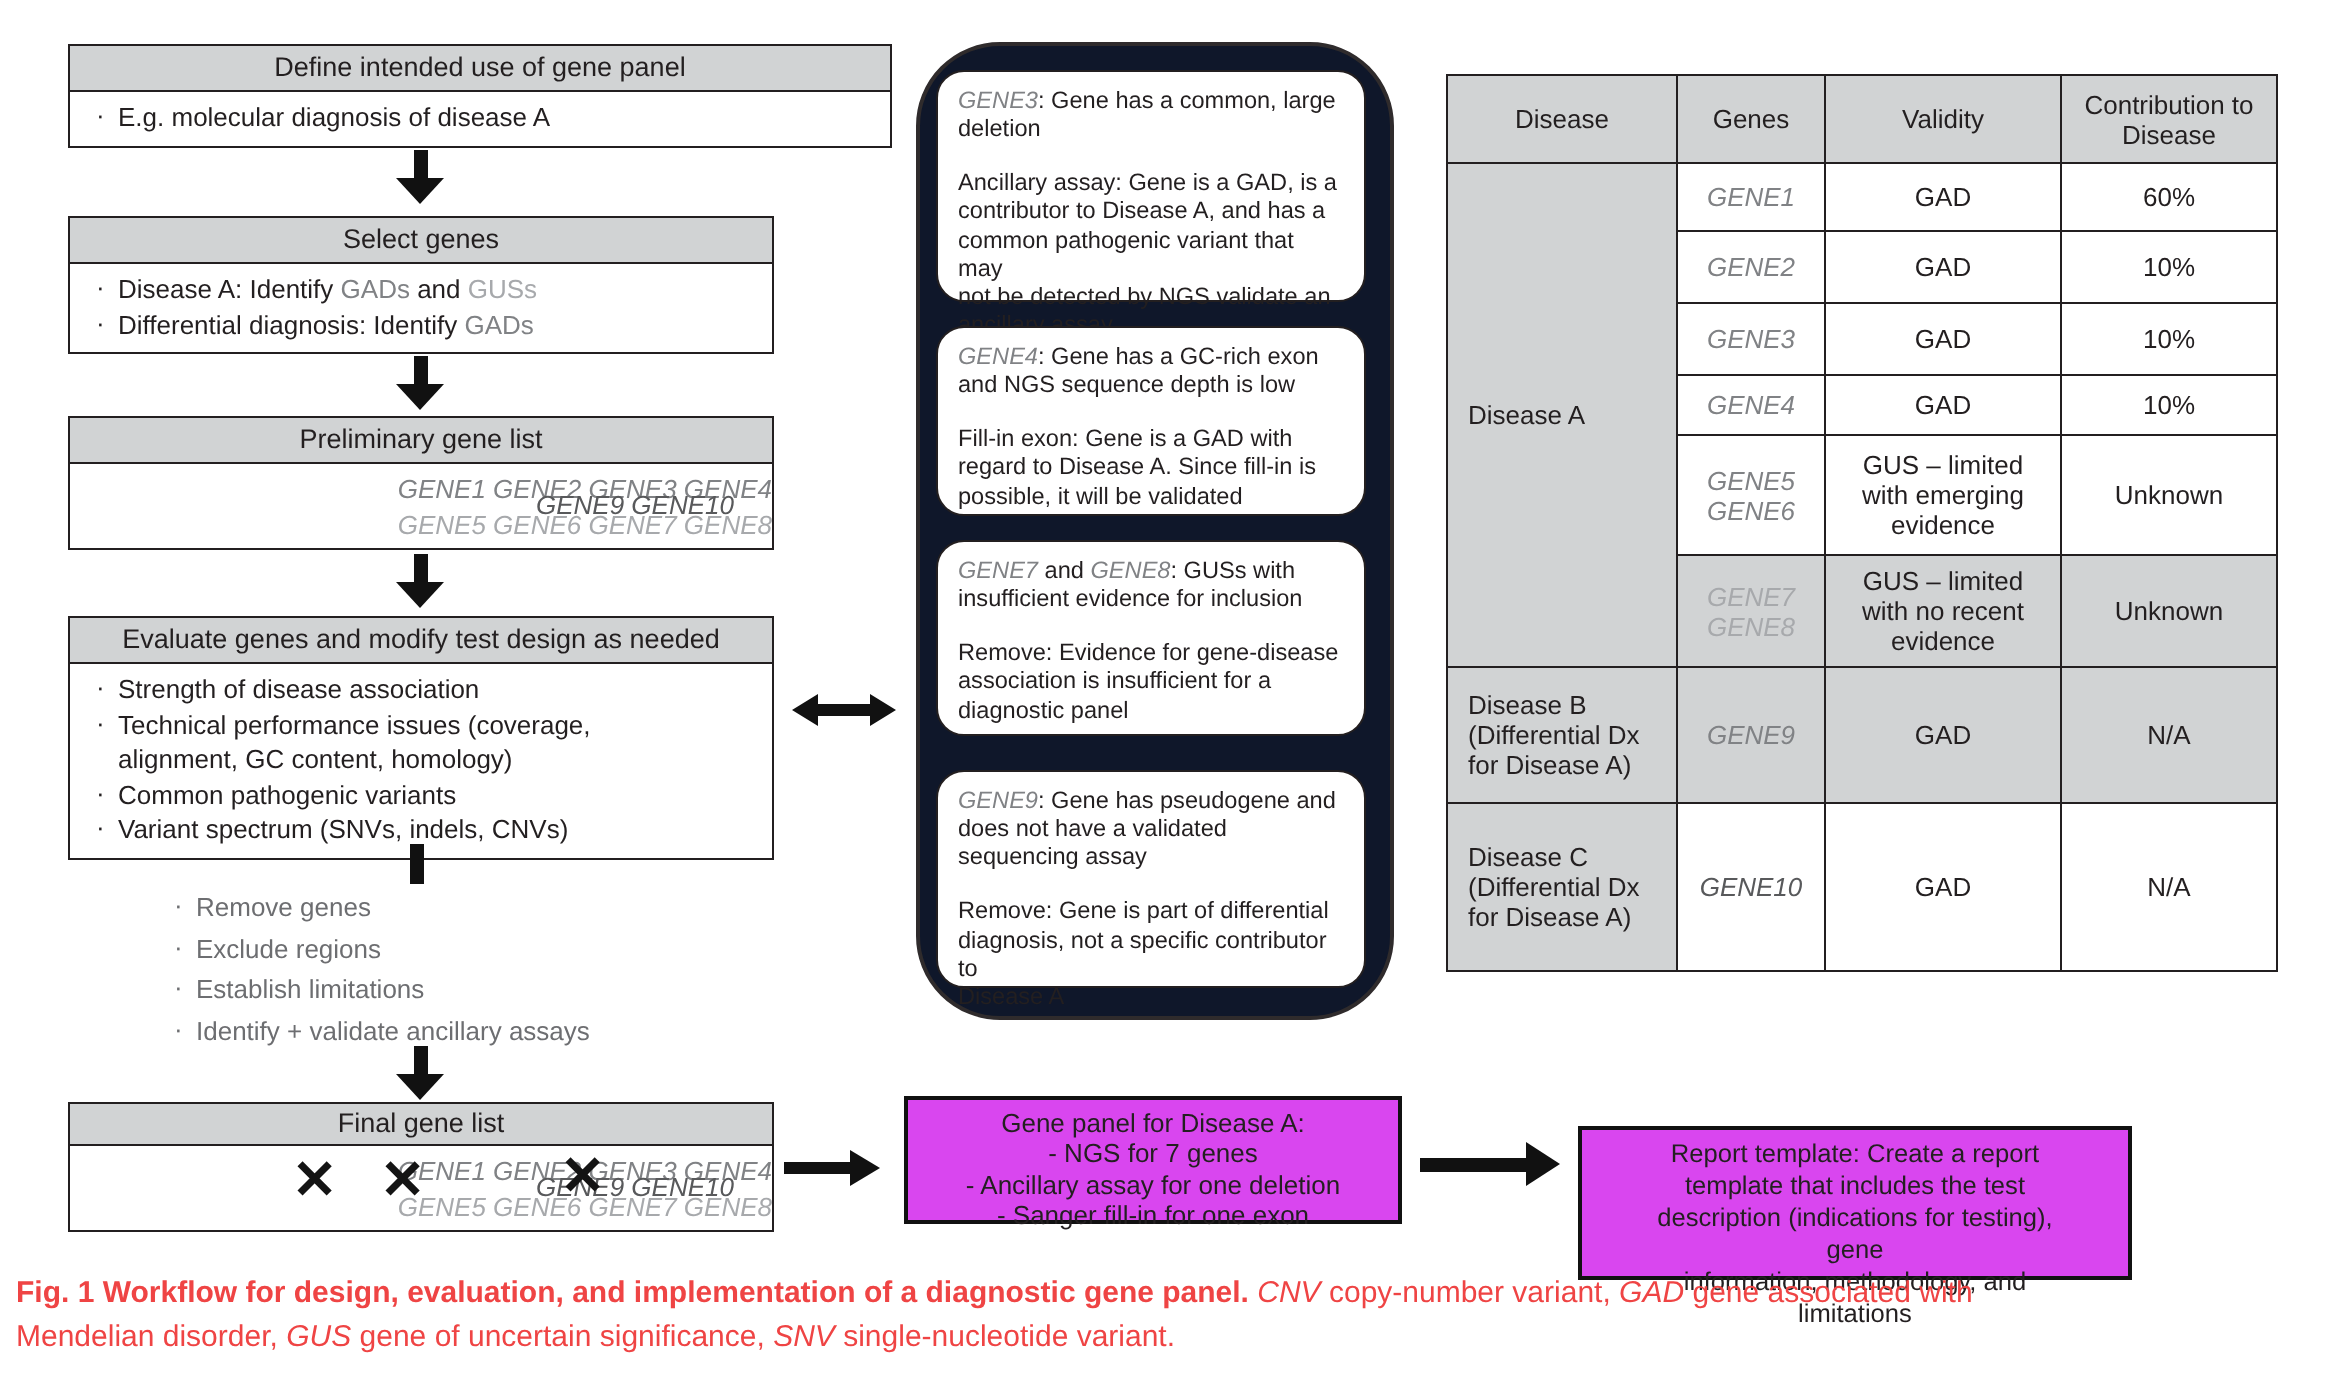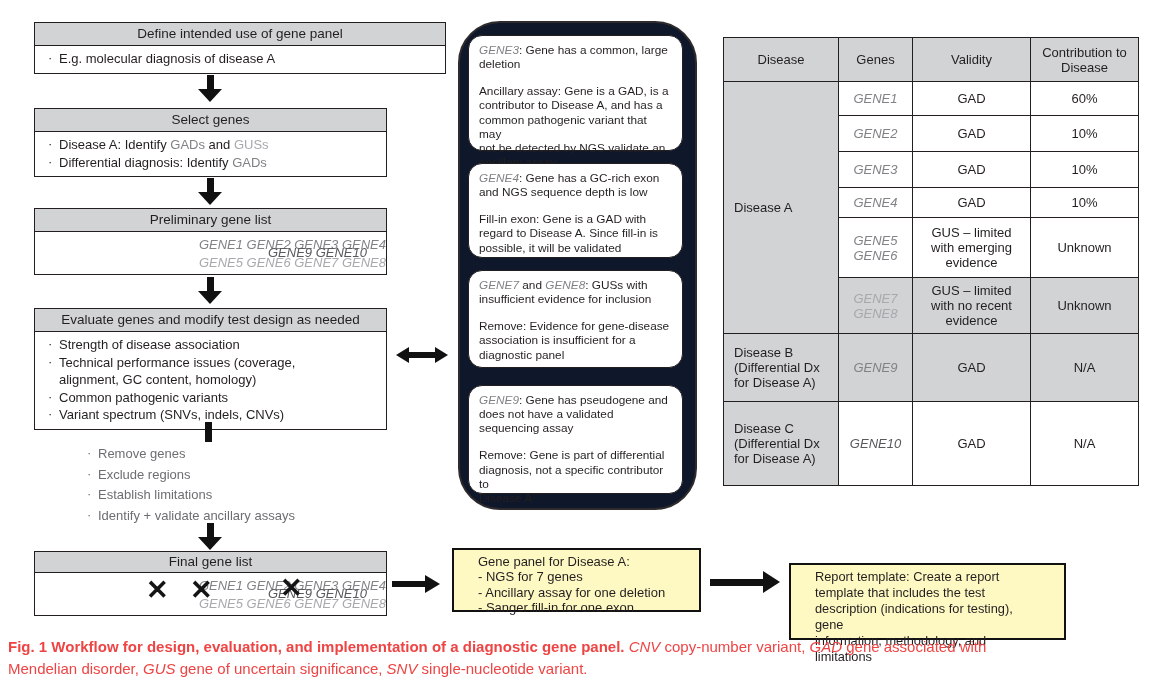--- a/index.html
+++ b/index.html
@@ -57,22 +57,22 @@
            padding:2px 4px;font-weight:400;}
   .gptable th{background:#d1d3d4;}
   .gptable .cell-disease{text-align:left;padding-left:10px;background:#d1d3d4;}
   .gptable .shaded{background:#d1d3d4;}
   .genecell{font-style:italic;}
 
   
   .xmark{position:absolute;font-size:27px;font-weight:700;color:#141414;line-height:1;}
 
   
-  .outbox{position:absolute;background:#fef9c3;border:2.5px solid #111;box-sizing:border-box;
-          font-size:13px;line-height:1.18;padding:4px 24px;}
+  .outbox{position:absolute;background:#d946ef;border:2.5px solid #111;box-sizing:border-box;
+          font-size:13px;line-height:1.18;padding:4px 24px;text-align:center;}
   .outbox div{margin:0;}
   .reportbox{font-size:12.8px;line-height:1.25;}
 
   
   .caption{position:absolute;left:8px;top:636px;width:1158px;font-size:15px;line-height:1.45;color:#ef4444;}
   .caption b{font-weight:700;}
   .caption i{font-style:italic;}
 </style>
 </head>
 <body>

